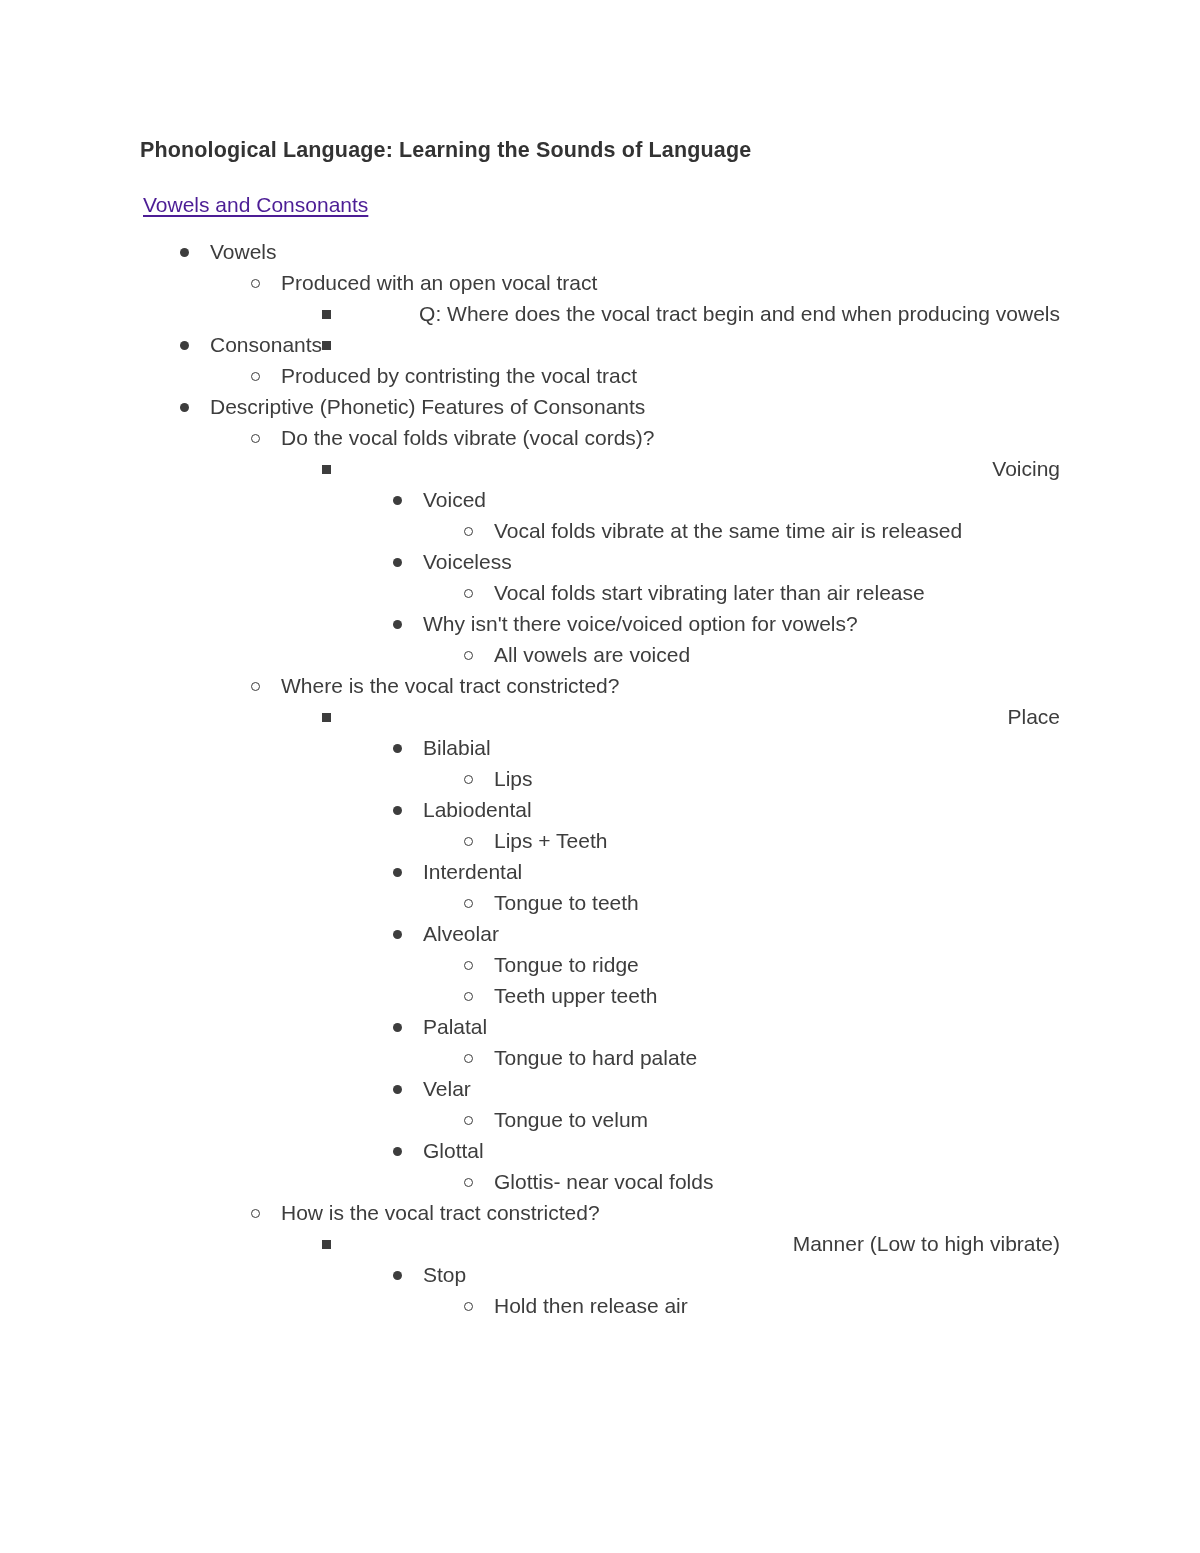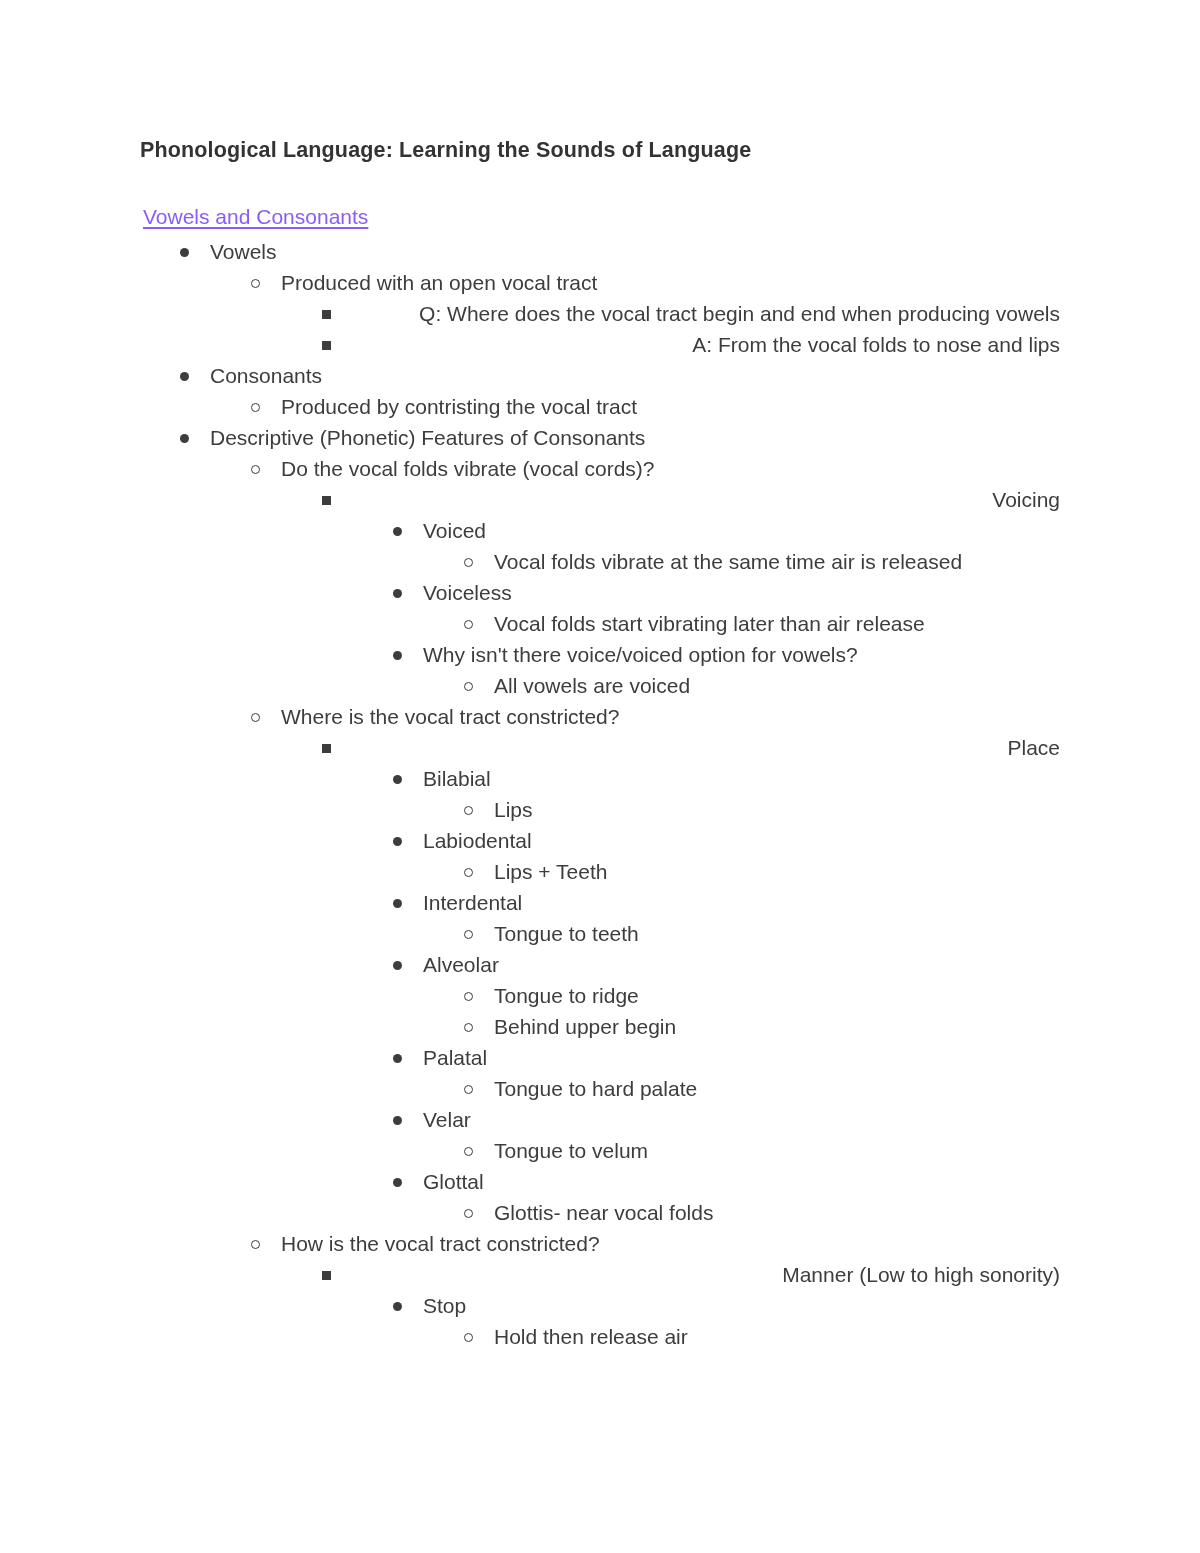--- a/index.html
+++ b/index.html
@@ -25,24 +25,24 @@
     width: 920px;
     text-align: left;
     font-size: 21.5px;
     font-weight: bold;
     color: #333333;
     letter-spacing: 0.15px;
     white-space: nowrap;
   }
   .section-heading {
     position: absolute;
-    top: 205px;
+    top: 193px;
     left: 143px;
     font-size: 21px;
-    color: #8b5cf6;
+    color: #4c1d95;
     text-decoration: underline;
     text-underline-offset: 3px;
   }
   .outline {
     position: absolute;
     top: 236px;
     left: 0;
     width: 1200px;
   }
   .li {
@@ -121,21 +121,20 @@
       <div class="li lvl2">
         <span class="marker bullet-circle"></span>
         <span class="txt">Produced with an open vocal tract</span>
       </div>
       <div class="li lvl3">
         <span class="marker bullet-square"></span>
         <span class="txt">Q: Where does the vocal tract begin and end when producing vowels</span>
       </div>
       <div class="li lvl3">
         <span class="marker bullet-square"></span>
-        <span class="txt">A: From the vocal folds to nose and lips</span>
       </div>
       <div class="li lvl1">
         <span class="marker bullet-disc"></span>
         <span class="txt">Consonants</span>
       </div>
       <div class="li lvl2">
         <span class="marker bullet-circle"></span>
         <span class="txt">Produced by contristing the vocal tract</span>
       </div>
       <div class="li lvl1">
@@ -209,21 +208,21 @@
       <div class="li lvl4">
         <span class="marker bullet-disc"></span>
         <span class="txt">Alveolar</span>
       </div>
       <div class="li lvl5">
         <span class="marker bullet-circle"></span>
         <span class="txt">Tongue to ridge</span>
       </div>
       <div class="li lvl5">
         <span class="marker bullet-circle"></span>
-        <span class="txt">Behind upper begin</span>
+        <span class="txt">Teeth upper teeth</span>
       </div>
       <div class="li lvl4">
         <span class="marker bullet-disc"></span>
         <span class="txt">Palatal</span>
       </div>
       <div class="li lvl5">
         <span class="marker bullet-circle"></span>
         <span class="txt">Tongue to hard palate</span>
       </div>
       <div class="li lvl4">
@@ -241,21 +240,21 @@
       <div class="li lvl5">
         <span class="marker bullet-circle"></span>
         <span class="txt">Glottis- near vocal folds</span>
       </div>
       <div class="li lvl2">
         <span class="marker bullet-circle"></span>
         <span class="txt">How is the vocal tract constricted?</span>
       </div>
       <div class="li lvl3">
         <span class="marker bullet-square"></span>
-        <span class="txt">Manner (Low to high sonority)</span>
+        <span class="txt">Manner (Low to high vibrate)</span>
       </div>
       <div class="li lvl4">
         <span class="marker bullet-disc"></span>
         <span class="txt">Stop</span>
       </div>
       <div class="li lvl5">
         <span class="marker bullet-circle"></span>
         <span class="txt">Hold then release air</span>
       </div>
     </div>

